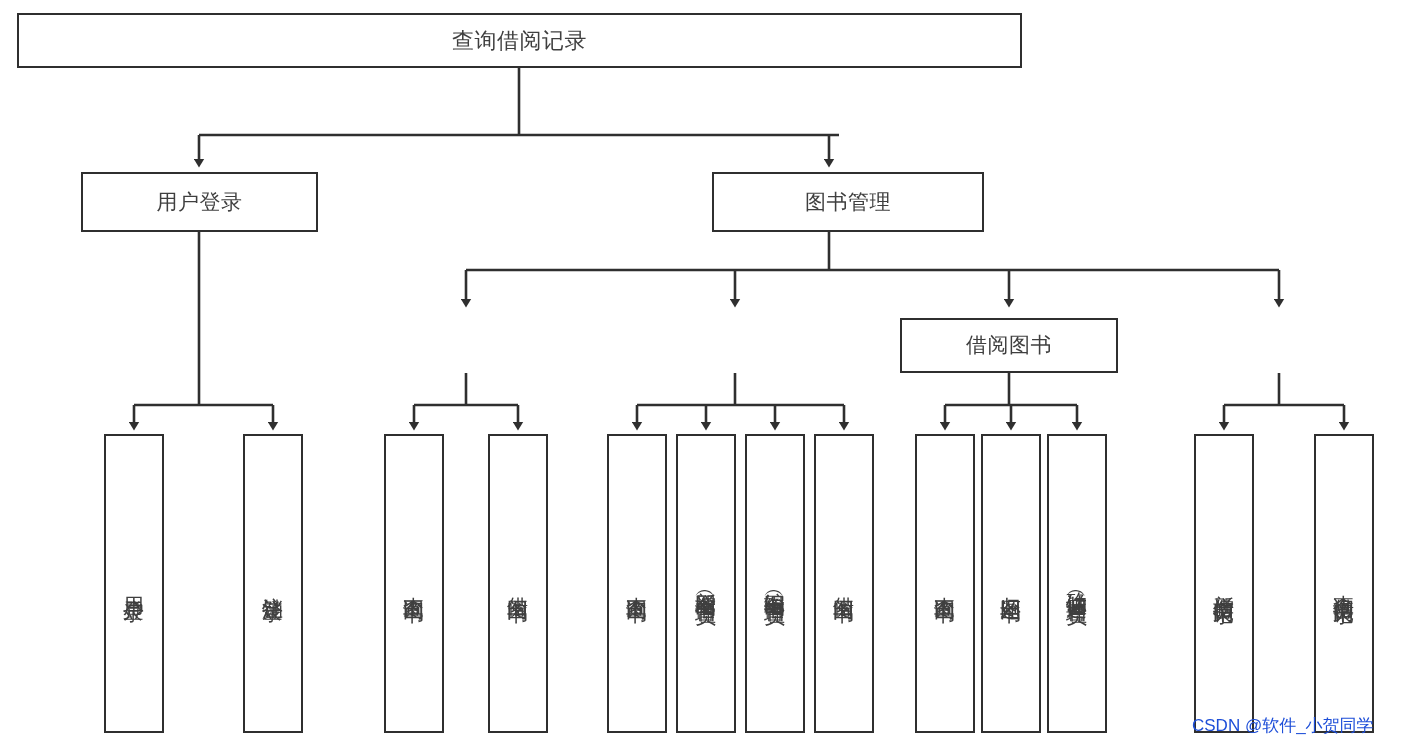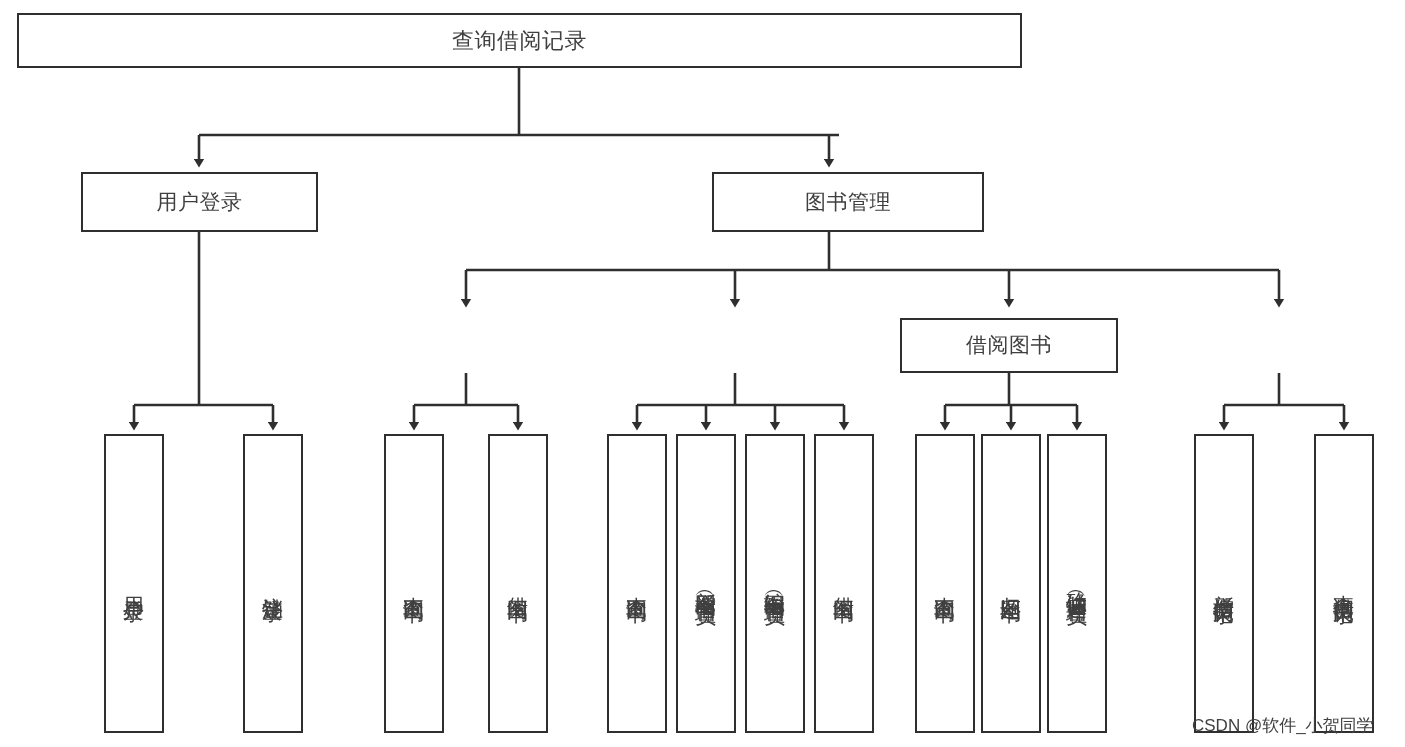--- a/index.html
+++ b/index.html
@@ -66,21 +66,21 @@
     font-size: 21px;
     letter-spacing: 2px;
     line-height: 1;
     max-height: 100%;
   }
   .watermark {
     position: absolute;
     left: 1192px;
     top: 714px;
     font-size: 17px;
-    color: #404040;
+    color: #1d4ed8;
     white-space: nowrap;
     z-index: 5;
     font-family: "Liberation Sans", "DejaVu Sans", sans-serif;
     text-align: center;
   }
 </style>
 </head>
 <body>
 
 <div id="diagram-root">

